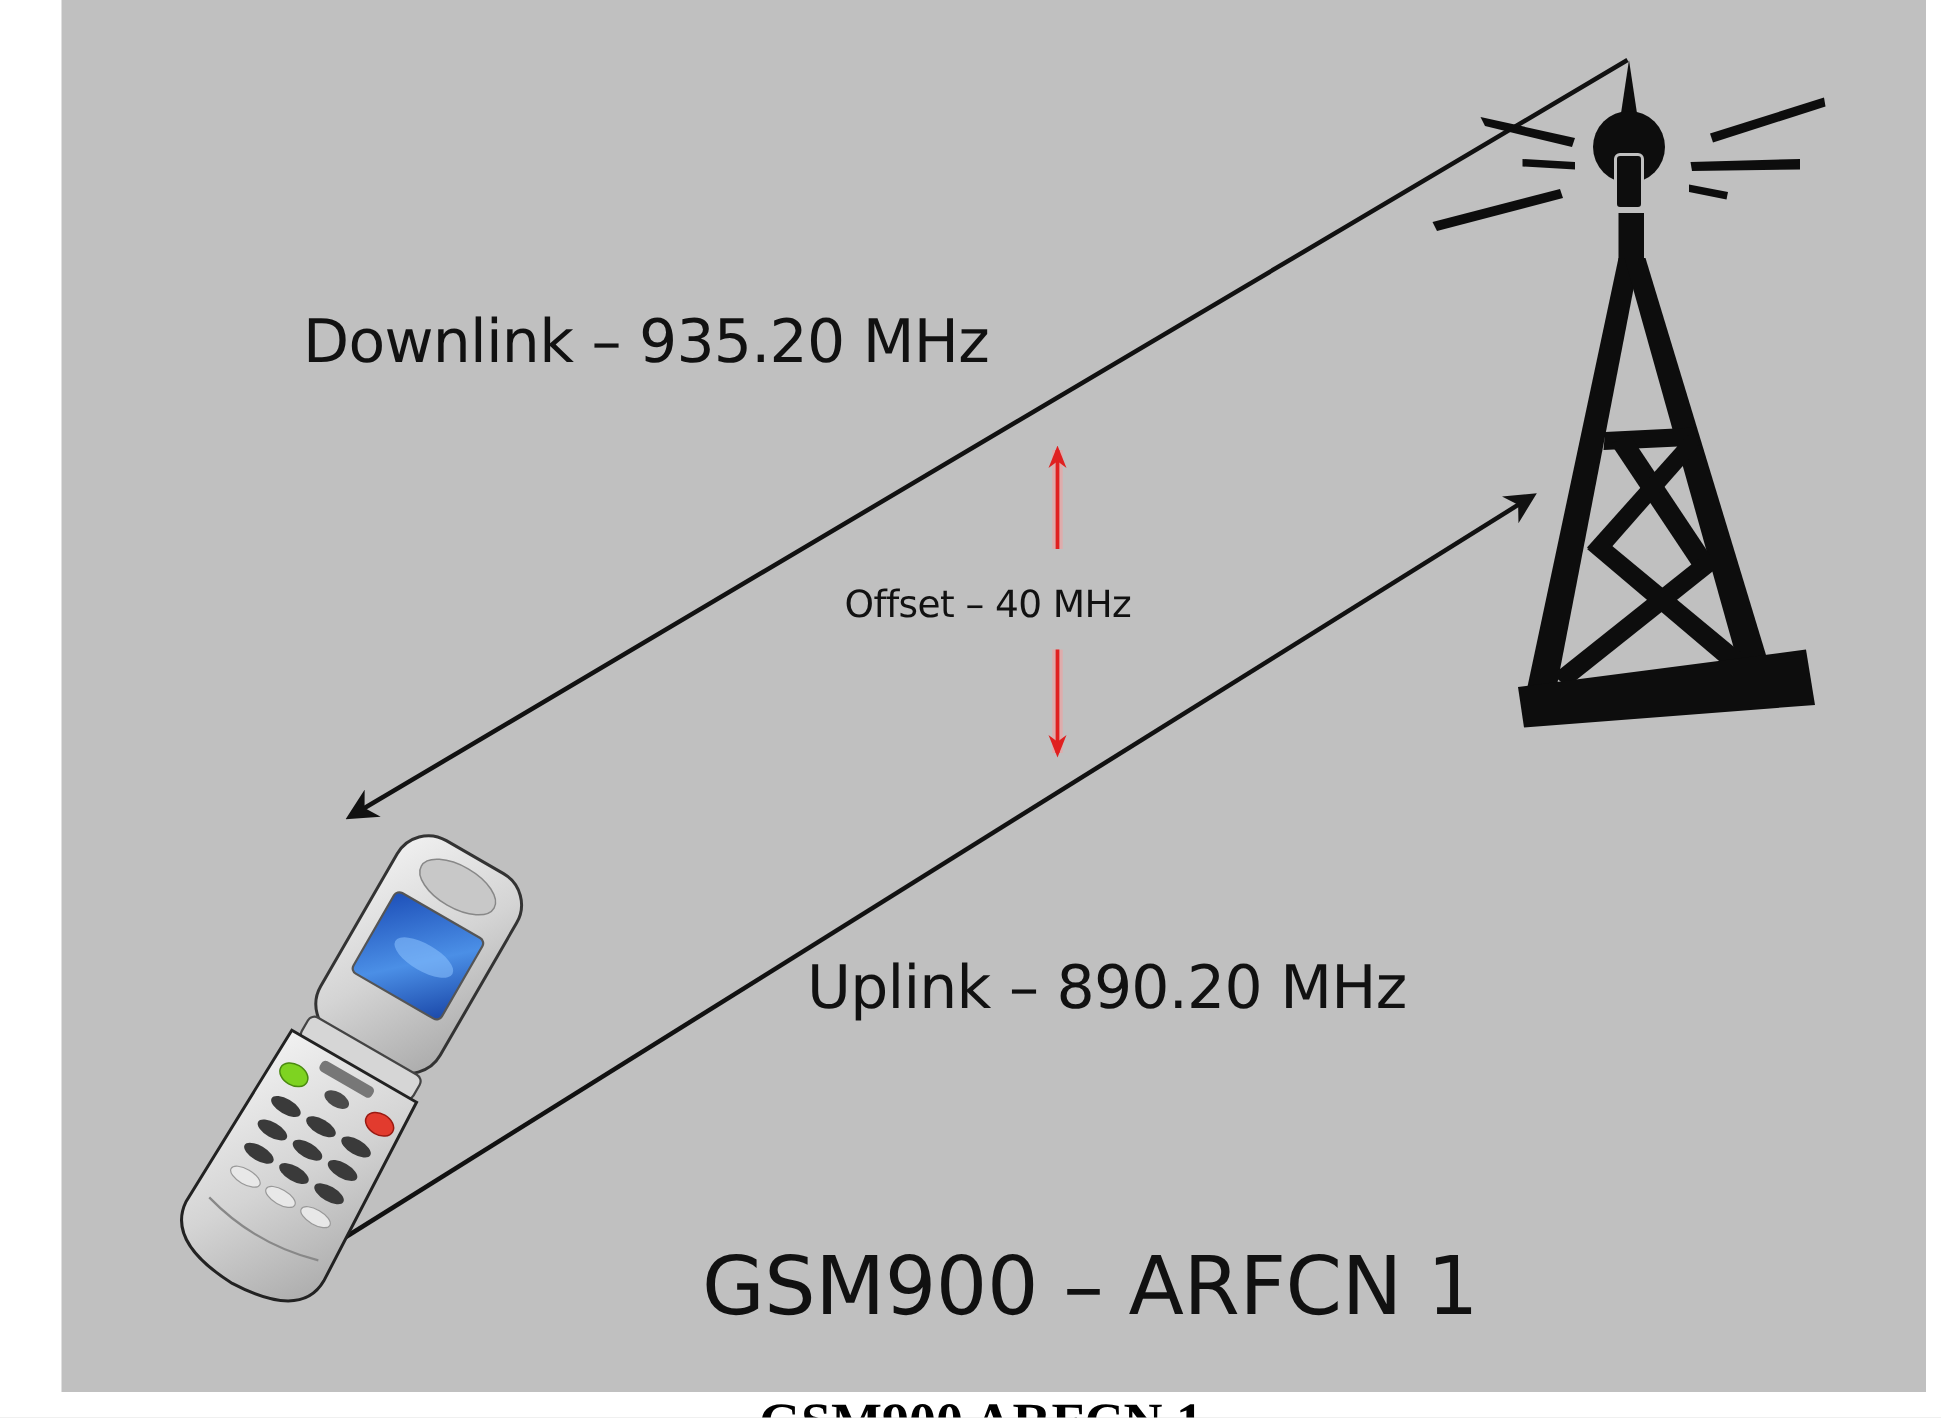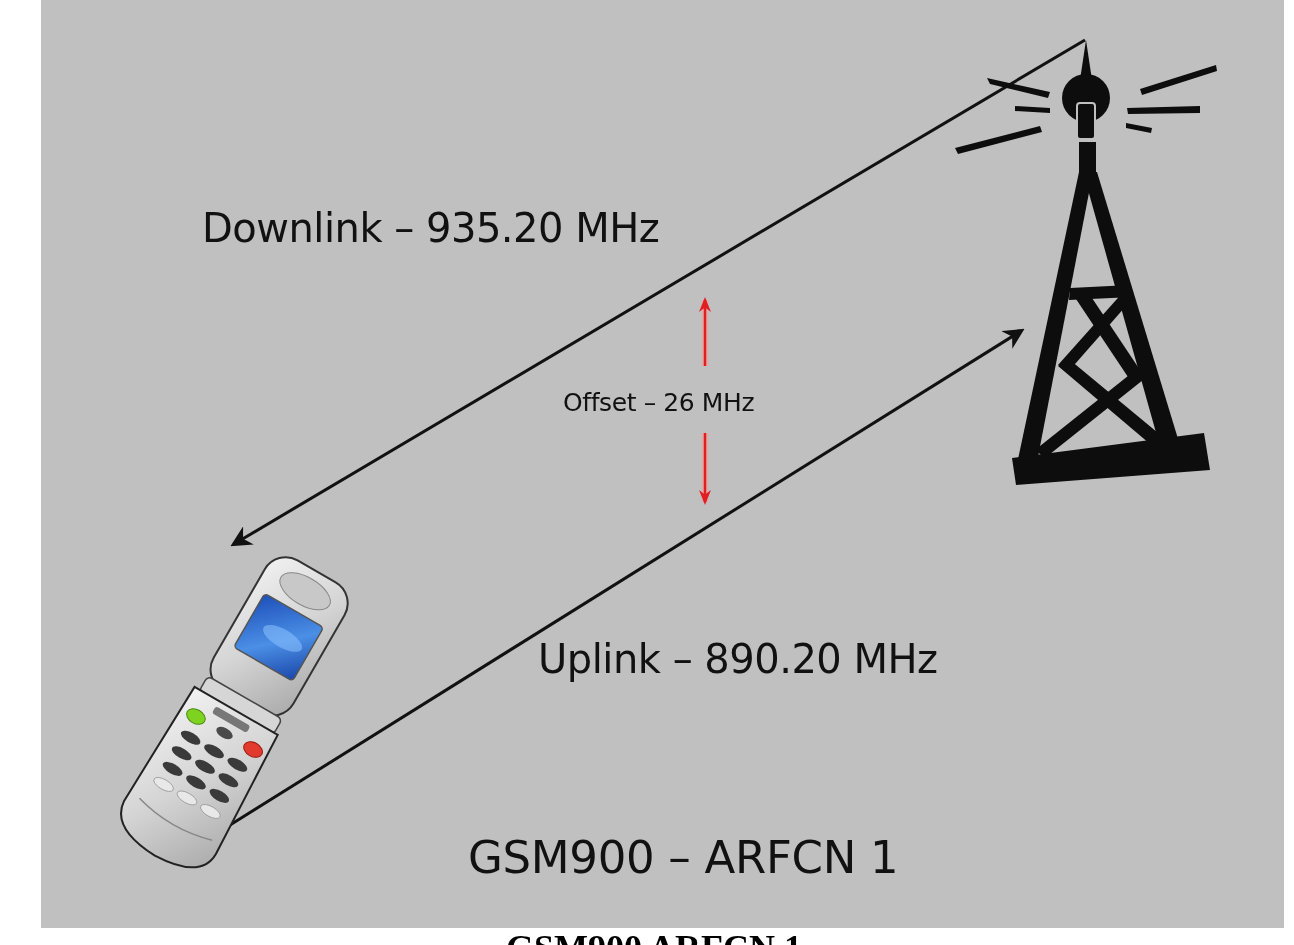--- a/index.html
+++ b/index.html
@@ -52,21 +52,21 @@
     .lbl-offset {
       left: 563px;
       top: 386px;
       font-size: 25px;
       line-height: 34px;
       letter-spacing: -0.4px;
     }
     .lbl-band {
       left: 468px;
       top: 828px;
-      font-size: 45px;
+      font-size: 54px;
       line-height: 60px;
       letter-spacing: -0.3px;
       text-align: right;
     }
     .caption {
       position: absolute;
       left: 0;
       width: 1294px;
       top: 928px;
       text-align: center;
@@ -180,17 +180,17 @@
     <g fill="#e8e8e8" stroke="#999" stroke-width="0.8">
       <ellipse cx="220" cy="806" rx="11" ry="5"></ellipse>
       <ellipse cx="247" cy="806" rx="11" ry="5"></ellipse>
       <ellipse cx="274" cy="806" rx="11" ry="5"></ellipse>
     </g>
     <path d="M206,830 Q248,842 290,830" fill="none" stroke="#888" stroke-width="1.5"></path>
   </g>
 </svg>
 
 <div class="lbl lbl-downlink">Downlink – 935.20 MHz</div>
-<div class="lbl lbl-offset">Offset – 26 MHz</div>
+<div class="lbl lbl-offset">Offset – 40 MHz</div>
 <div class="lbl lbl-uplink">Uplink – 890.20 MHz</div>
 <div class="lbl lbl-band">GSM900 – ARFCN 1</div>
 
 <div class="caption">GSM900 ARFCN 1</div>
 
 </body></html>

